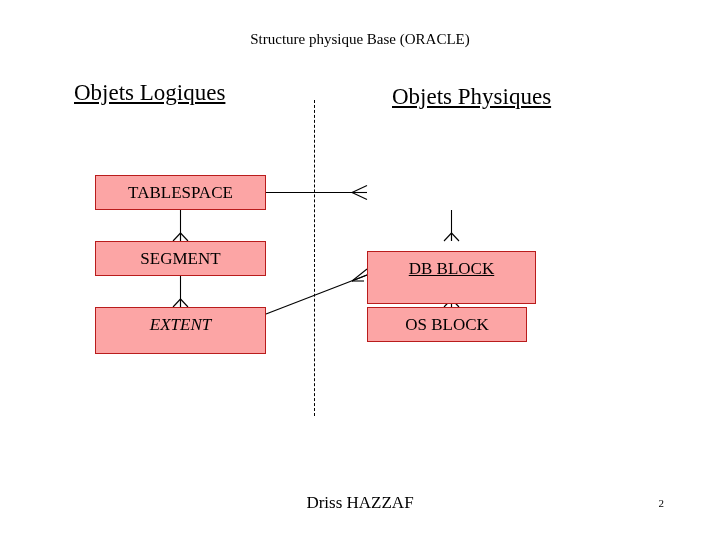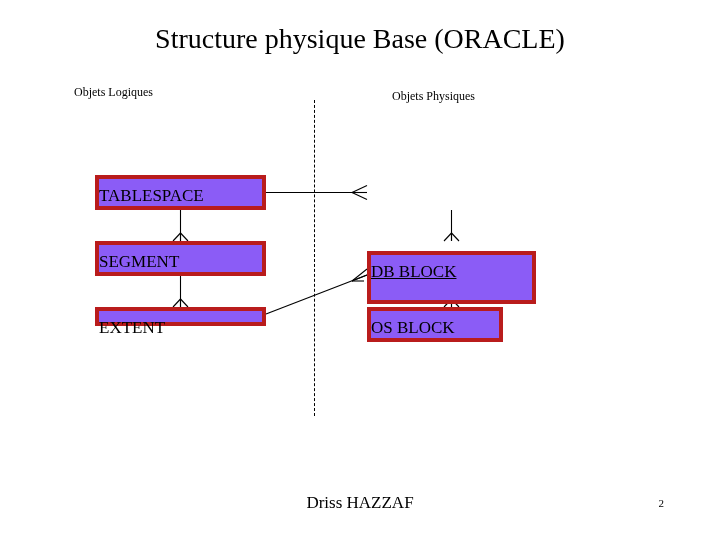--- a/index.html
+++ b/index.html
@@ -15,59 +15,61 @@
     overflow: hidden;
     font-family: "Liberation Serif", "DejaVu Serif", serif;
     color: #000000;
   }
   .title {
     position: absolute;
     left: 0;
     top: 27px;
     width: 720px;
     text-align: center;
-    font-size: 28px;
+    font-size: 15px;
     line-height: 24px;
     white-space: nowrap;
   }
   .heading {
     position: absolute;
-    font-size: 12px;
+    font-size: 23px;
     line-height: 21px;
     white-space: nowrap;
+    text-decoration: underline;
   }
   .heading-left  { left: 74px;  top: 82px; }
   .heading-right { left: 376px; top: 86px; margin-left: 16px; }
 
   .divider {
     position: absolute;
     left: 314px;
     top: 100px;
     width: 0;
     height: 316px;
     border-left: 1.6px dashed #000000;
   }
 
   .entity {
     position: absolute;
     box-sizing: border-box;
-    border: 4px solid #b91c1c;
-    background: #8b5cf6;
+    border: 1px solid #b91c1c;
+    background: #fca5a5;
     font-size: 17px;
     line-height: 33px;
+    text-align: center;
     white-space: nowrap;
   }
   
   .ent-tablespace { left: 95px;  top: 175px; width: 171px; height: 35px; }
   .ent-segment    { left: 95px;  top: 241px; width: 171px; height: 35px; }
-  .ent-extent     { left: 95px;  top: 307px; width: 171px; height: 19px; }
+  .ent-extent     { left: 95px;  top: 307px; width: 171px; height: 47px; font-style: italic; }
   
   .ent-datafile   { left: 367px; top: 175px; width: 169px; height: 35px; }
   .ent-dbblock    { left: 367px; top: 251px; width: 169px; height: 53px; text-decoration: underline; }
-  .ent-osblock    { left: 367px; top: 307px; width: 136px; height: 35px; }
+  .ent-osblock    { left: 367px; top: 307px; width: 160px; height: 35px; }
 
   .connector-layer {
     position: absolute;
     left: 0;
     top: 0;
     width: 720px;
     height: 540px;
     pointer-events: none;
   }
   .connector-layer line,

